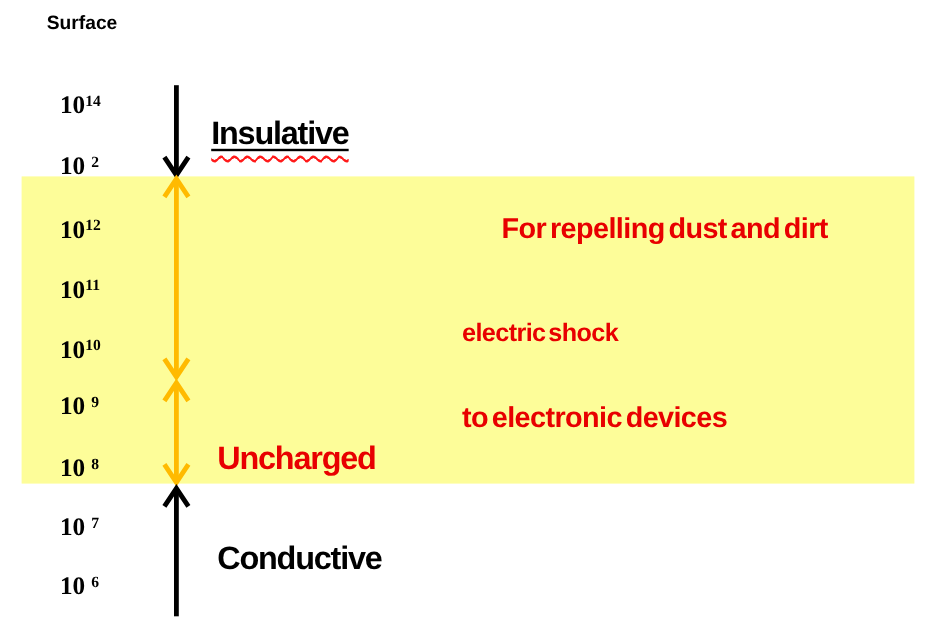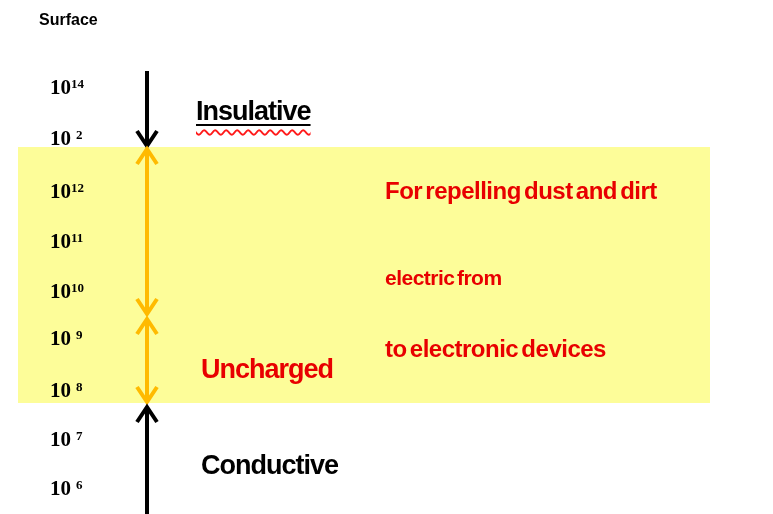--- a/index.html
+++ b/index.html
@@ -1,18 +1,18 @@
 <!DOCTYPE html>
 <html><head>
 <meta charset="utf-8">
 <style>
   html, body { margin: 0; padding: 0; background: #ffffff; }
   #canvas {
     position: relative;
-    width: 710px;
+    width: 773px;
     height: 514px;
     background: #ffffff;
     overflow: hidden;
     font-family: "Liberation Sans", sans-serif;
   }
   #band {
     position: absolute;
     left: 18px; top: 147px;
     width: 744px; height: 256px;
     background: var(--band, #fdfd99);
@@ -46,27 +46,26 @@
     font-size: 13px;
     line-height: 0;
     vertical-align: 6px;
   }
   .zone {
     position: absolute;
     font-weight: bold;
     font-size: 27px;
     letter-spacing: -1px;
     white-space: nowrap;
-    margin-left: 20px;
   }
   .zone-black { color: var(--black, #000); }
   .zone-red   { color: var(--red, #e80000); }
   #zone-insulative { left: 176px; top: 96px; }
   #zone-antistatic { left: 179px; top: 226px; }
-  #zone-uncharged  { left: 181px; top: 354px; }
+  #zone-uncharged  { left: 181px; top: 367px; }
   #zone-conductive { left: 181px; top: 450px; }
   .wavy {
     text-decoration: underline wavy #ff1a1a;
     text-decoration-thickness: 2px;
     text-underline-offset: 9px;
   }
   .solidline {
     text-decoration: underline solid #000;
     text-decoration-thickness: 2px;
     text-underline-offset: 4px;
@@ -74,21 +73,21 @@
   .annotation {
     position: absolute;
     left: 385px;
     color: var(--red, #e80000);
     font-weight: bold;
     font-size: 24px;
     letter-spacing: -0.5px;
     word-spacing: -3px;
     white-space: nowrap;
   }
-  #annotation-1 { top: 177px; }
+  #annotation-1 { top: 177px; margin-left: 33px; }
   #annotation-2-line1 { top: 228px; font-size: 21px; }
   #annotation-2-line1 .ann-lead { font-size: 26px; }
   #annotation-2-line2 { top: 266px; font-size: 21px; }
   #annotation-3 { top: 330px; line-height: 37px; }
 </style>
 </head>
 <body>
 
 <div id="canvas" style="--band: #fdfd99; --red: #e80000; --black: #000000;">
 
@@ -122,19 +121,19 @@
     </div>
 
   <div class="zone zone-black" id="zone-insulative">
     <span class="wavy"><span class="solidline">Insulative</span></span>
   </div>
   <div class="zone zone-red" id="zone-uncharged">Uncharged</div>
   <div class="zone zone-black" id="zone-conductive">Conductive</div>
 
   <div class="annotation" id="annotation-1">For repelling dust and dirt</div>
 
-  <div class="annotation" id="annotation-2-line2">electric from</div>
+  <div class="annotation" id="annotation-2-line2">electric shock</div>
 
   <div class="annotation" id="annotation-3">
     <div>to electronic devices</div>
   </div>
 
 </div>
 
 </body></html>

